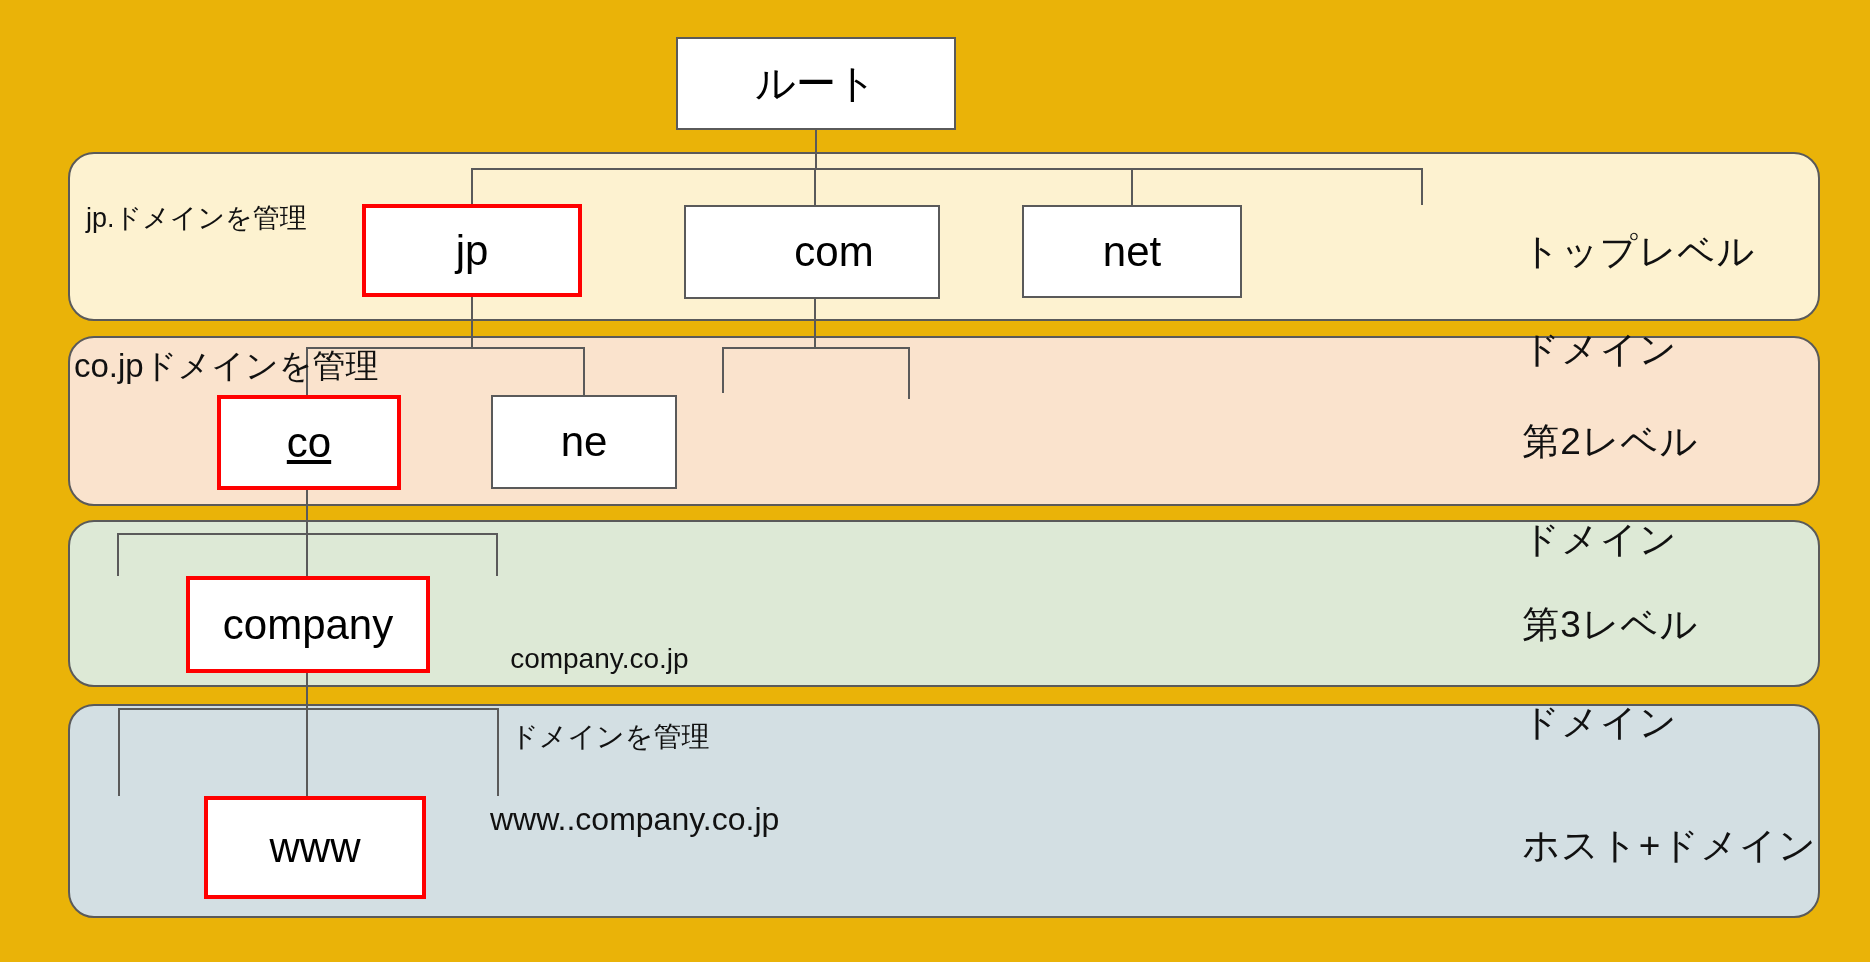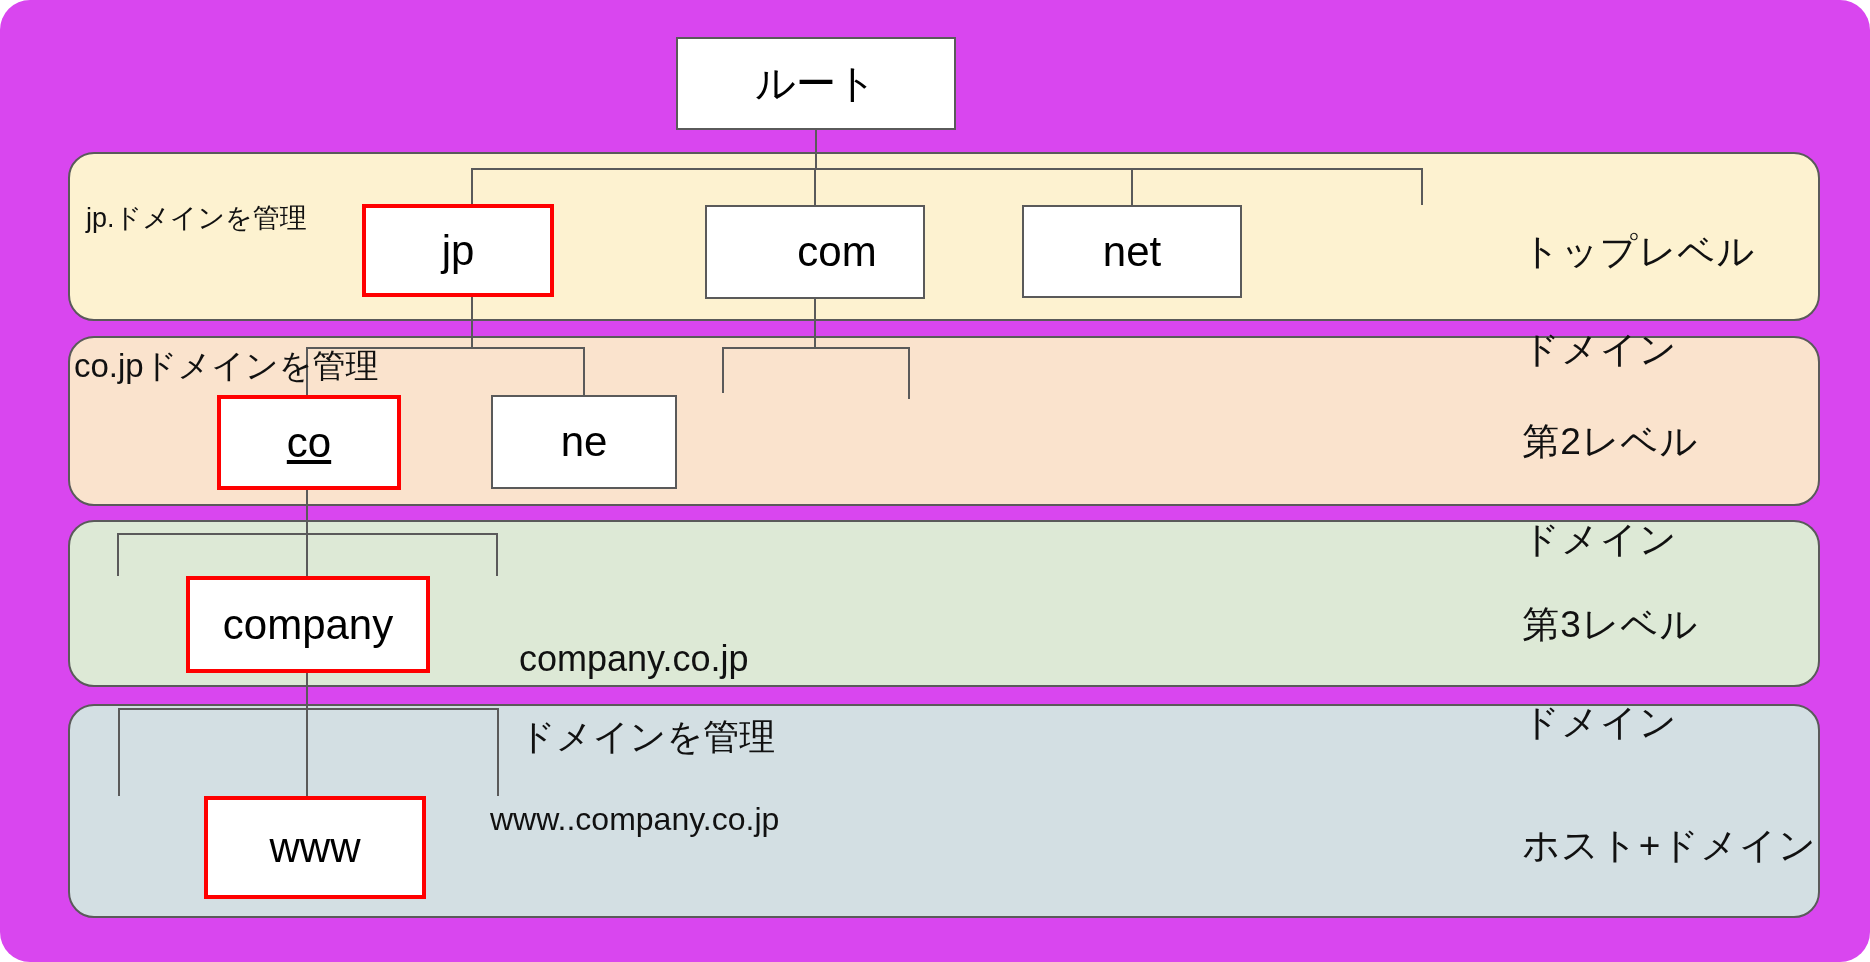--- a/index.html
+++ b/index.html
@@ -1,20 +1,19 @@
 <!DOCTYPE html>
 <html><head>
 <meta charset="utf-8">
 <style>
   html,body{margin:0;padding:0;background:#fff;}
   #stage{
-    position:relative;width:1870px;height:962px;background:#d946ef;
+    position:relative;width:1870px;height:962px;background:#eab308;
     font-family:"Liberation Sans","DejaVu Sans",sans-serif;color:#111;
     overflow:hidden;
-    border-radius:30px;
   }
   .band{
     position:absolute;left:68px;width:1752px;
     border:2px solid #5a5a5a;border-radius:26px;box-sizing:border-box;
   }
   .node{
     position:absolute;background:#ffffff;box-sizing:border-box;
     display:flex;align-items:center;justify-content:center;
     font-size:42px;color:#000;
   }
@@ -59,34 +58,34 @@
   <div class="line" style="left:117px;top:533px;width:2px;height:43px;"></div>
   <div class="line" style="left:496px;top:533px;width:2px;height:43px;"></div>
 
   <div class="line" style="left:306px;top:673px;width:2px;height:123px;"></div>
   <div class="line" style="left:119px;top:708px;width:380px;height:2px;"></div>
   <div class="line" style="left:118px;top:708px;width:2px;height:88px;"></div>
   <div class="line" style="left:497px;top:708px;width:2px;height:88px;"></div>
 
   <div class="node gray" style="left:676px;top:37px;width:280px;height:93px;font-size:40px;">ルート</div>
 
-  <div class="node red" style="left:362px;top:204px;width:192px;height:93px;">jp</div>
-  <div class="node gray" style="left:705px;top:205px;width:220px;height:94px;padding-left:44px;">com</div>
+  <div class="node red" style="left:362px;top:204px;width:220px;height:93px;">jp</div>
+  <div class="node gray" style="left:684px;top:205px;width:256px;height:94px;padding-left:44px;">com</div>
   <div class="node gray" style="left:1022px;top:205px;width:220px;height:93px;">net</div>
 
   <div class="node red" style="left:217px;top:395px;width:184px;height:95px;text-decoration:underline;">co</div>
   <div class="node gray" style="left:491px;top:395px;width:186px;height:94px;">ne</div>
 
   <div class="node red" style="left:186px;top:576px;width:244px;height:97px;">company</div>
 
   <div class="node red" style="left:204px;top:796px;width:222px;height:103px;">www</div>
 
   <div class="note" style="left:86px;top:176px;font-size:27px;margin-top:24px;">jp.ドメインを管理</div>
   <div class="note" style="left:74px;top:344px;font-size:33px;">co.jpドメインを管理</div>
-  <div class="note" style="left:479px;top:600px;font-size:36px;line-height:39px;">
+  <div class="note" style="left:479px;top:600px;font-size:28px;line-height:39px;">
     <span>company.co.jp</span><br>
     <span>ドメインを管理</span>
   </div>
   <div class="note" style="left:490px;top:801px;font-size:32px;">www..company.co.jp</div>
 
   <div class="side-label" style="top:178px;">
     <span>トップレベル</span><br>
     <span>ドメイン</span>
   </div>
   <div class="side-label" style="top:368px;">

